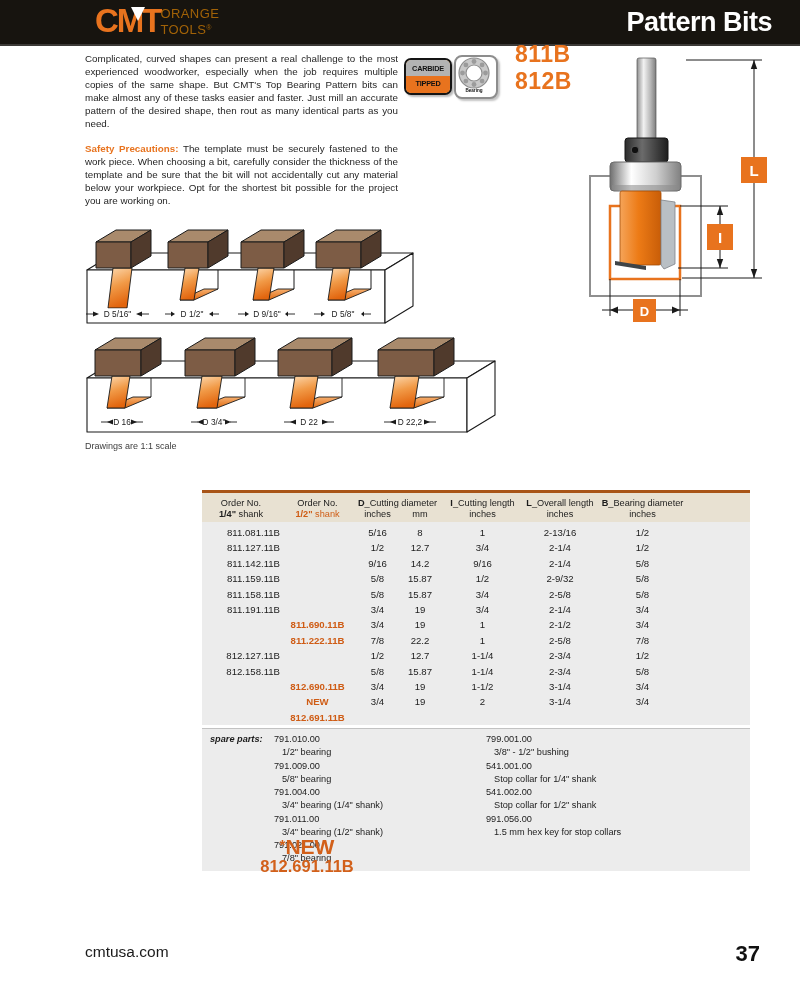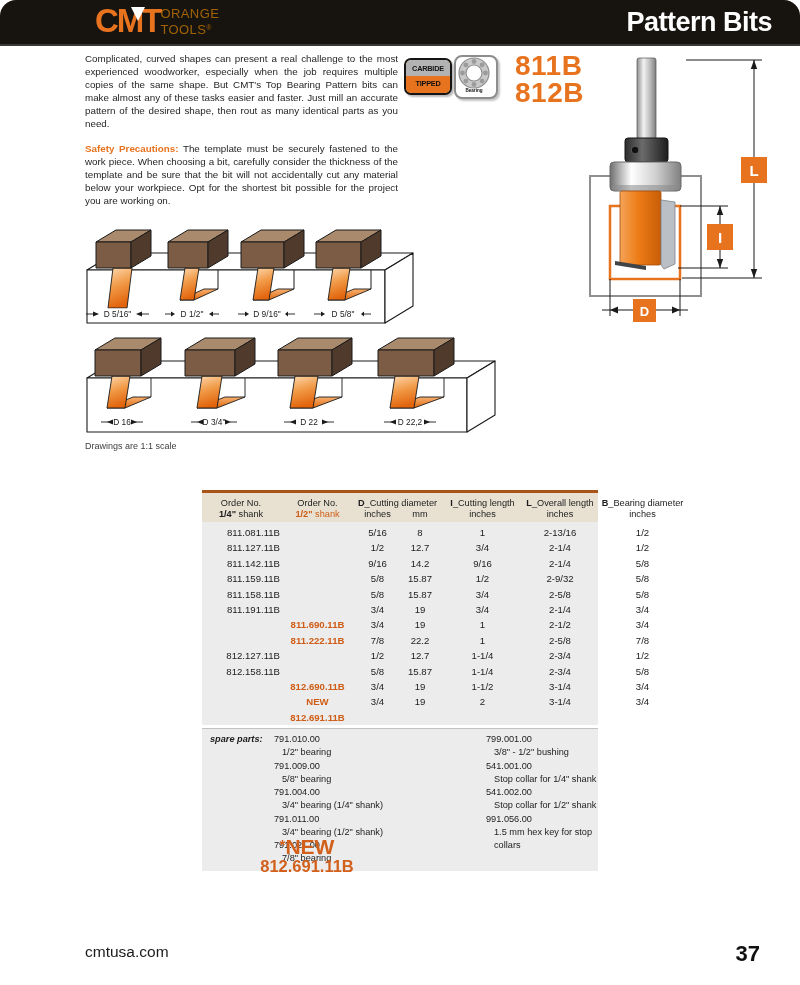--- a/index.html
+++ b/index.html
@@ -1,17 +1,17 @@
 <!DOCTYPE html>
 <html><head>
 <meta charset="utf-8">
 <style>
   html,body{margin:0;padding:0;background:#fff;}
   .page{position:relative;width:800px;height:985px;background:#ffffff;overflow:hidden;
-        font-family:"Liberation Sans",sans-serif;color:#1c1c1c;border-radius:16px;}
+        font-family:"Liberation Sans",sans-serif;color:#1c1c1c;}
 
   
   .topbar{position:absolute;left:0;top:0;width:800px;height:44px;background:#17140f;
           border-bottom:2px solid #3c3a37;}
   .logo{position:absolute;left:95px;top:3px;display:flex;align-items:flex-start;}
   .logo-cmt{font-size:33px;font-weight:900;color:#e8731e;letter-spacing:-2px;line-height:36px;}
   .logo-tri{position:absolute;left:36px;top:4px;width:0;height:0;
             border-left:7px solid transparent;border-right:7px solid transparent;
             border-top:14px solid #fff;}
   .logo-txt{padding-top:4px;color:#a16207;font-weight:400;
@@ -28,31 +28,31 @@
 
   
   .carbide{position:absolute;left:404px;top:58px;width:44px;height:33px;border:2.5px solid #141414;
            border-radius:7px;overflow:hidden;box-shadow:2px 2px 2px #b9b9b9;background:#fdba74;}
   .carbide .top{height:16px;background:#b3b3b3;color:#111;font-size:7.3px;font-weight:800;
                 text-align:center;line-height:17px;letter-spacing:-.2px;}
   .carbide .bot{height:17px;background:#e8731e;color:#111;font-size:7.3px;font-weight:800;
                 text-align:center;line-height:15px;letter-spacing:-.2px;}
   .bearing-badge{position:absolute;left:454px;top:55px;width:40px;height:40px;background:#fff;
                  border:2px solid #8d8d8d;border-radius:8px;box-shadow:2px 2px 2px #c4c4c4;}
-  .models{position:absolute;left:515px;top:52px;color:#e8731e;font-weight:800;
-          font-size:28px;line-height:27px;letter-spacing:.5px;}
+  .models{position:absolute;left:515px;top:41px;color:#e8731e;font-weight:800;
+          font-size:23px;line-height:27px;letter-spacing:.5px;}
 
   
   .bit-svg{position:absolute;left:566px;top:50px;}
   .prof1{position:absolute;left:85px;top:222px;}
   .prof2{position:absolute;left:85px;top:332px;}
   .scale-note{position:absolute;left:85px;top:441px;font-size:9px;color:#3d3d3d;}
 
   
-  .spec-table{position:absolute;left:202px;top:490px;width:396px;border-top:3px solid #a85417;}
+  .spec-table{position:absolute;left:202px;top:490px;width:548px;border-top:3px solid #a85417;}
   .t-head{background:#e8e1d2;display:grid;grid-template-columns:78px 75px 45px 40px 85px 70px 95px;
           padding:5px 0 3px 0;font-size:9.2px;color:#1c1c1c;row-gap:1px;}
   .t-head .hc{text-align:center;white-space:nowrap;}
   .h-d{grid-column:3 / span 2;}
   .orange-t{color:#cf5c15;}
   .t-body{background:#ececec;padding-top:3px;}
   .t-row{display:grid;grid-template-columns:78px 75px 45px 40px 85px 70px 95px;
          font-size:9.6px;line-height:15.4px;}
   .tc{text-align:center;}
   .c1{text-align:right;padding-left:8px;font-weight:normal;}

